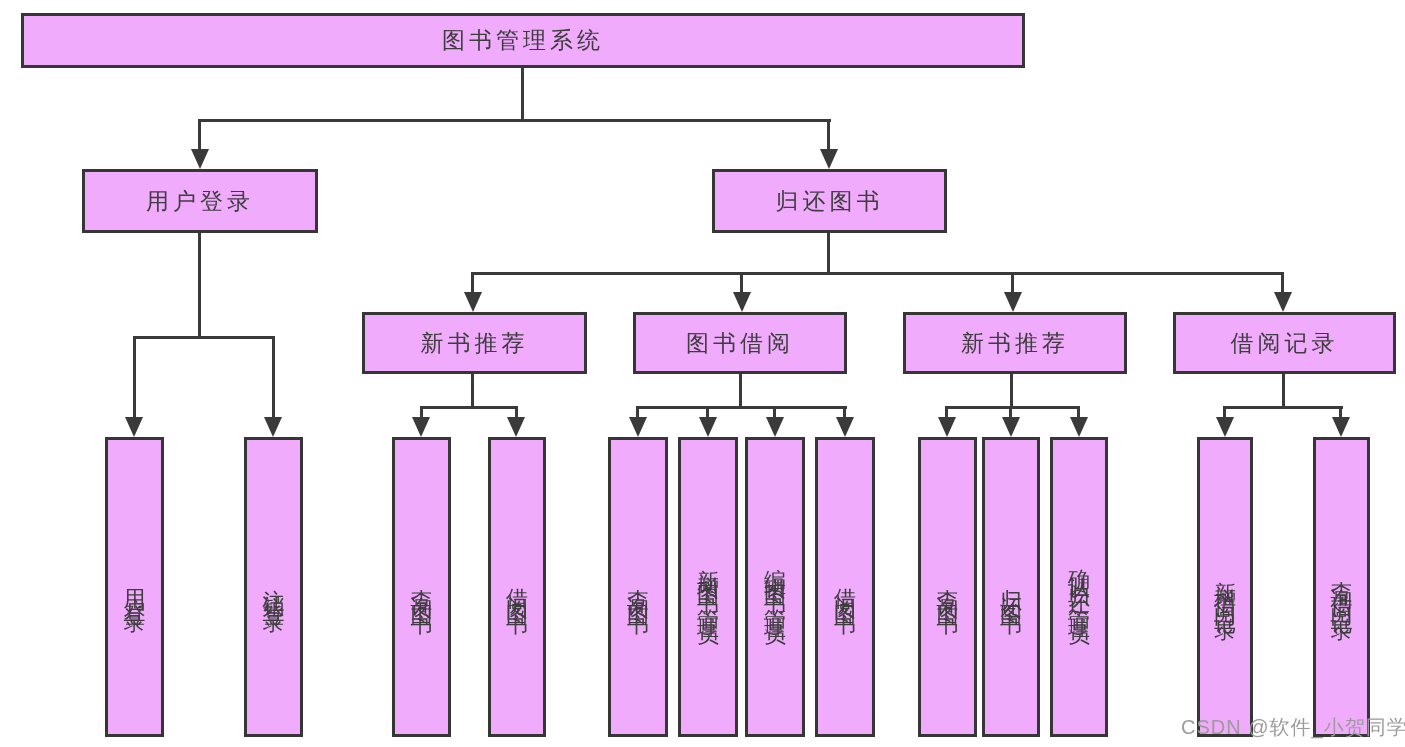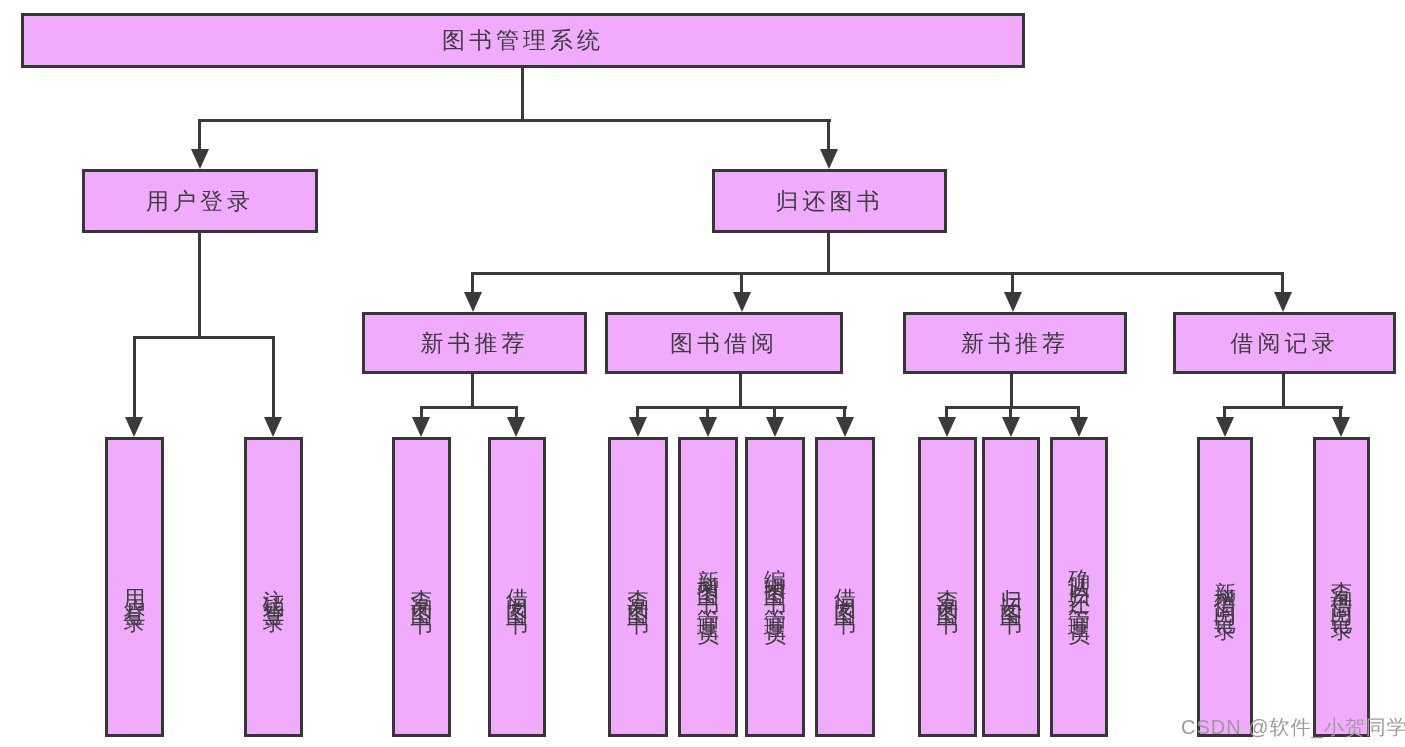--- a/index.html
+++ b/index.html
@@ -53,21 +53,21 @@
   <div class="vl" style="left:740px;top:272px;height:24px"></div>
   <div class="arrow" style="left:733px;top:292px"></div>
   <div class="vl" style="left:1011px;top:272px;height:24px"></div>
   <div class="arrow" style="left:1004px;top:292px"></div>
   <div class="vl" style="left:1281px;top:272px;height:24px"></div>
   <div class="arrow" style="left:1274px;top:292px"></div>
 
   <div class="box h" style="left:362px;top:312px;width:225px;height:62px">
     <span>新书推荐</span>
   </div>
-  <div class="box h" style="left:605px;top:312px;width:238px;height:62px">
+  <div class="box h" style="left:633px;top:312px;width:214px;height:62px">
     <span>图书借阅</span>
   </div>
   <div class="box h" style="left:903px;top:312px;width:224px;height:62px">
     <span>新书推荐</span>
   </div>
   <div class="box h" style="left:1173px;top:312px;width:223px;height:62px">
     <span>借阅记录</span>
   </div>
 
   <div class="vl" style="left:471px;top:374px;height:35px"></div>

